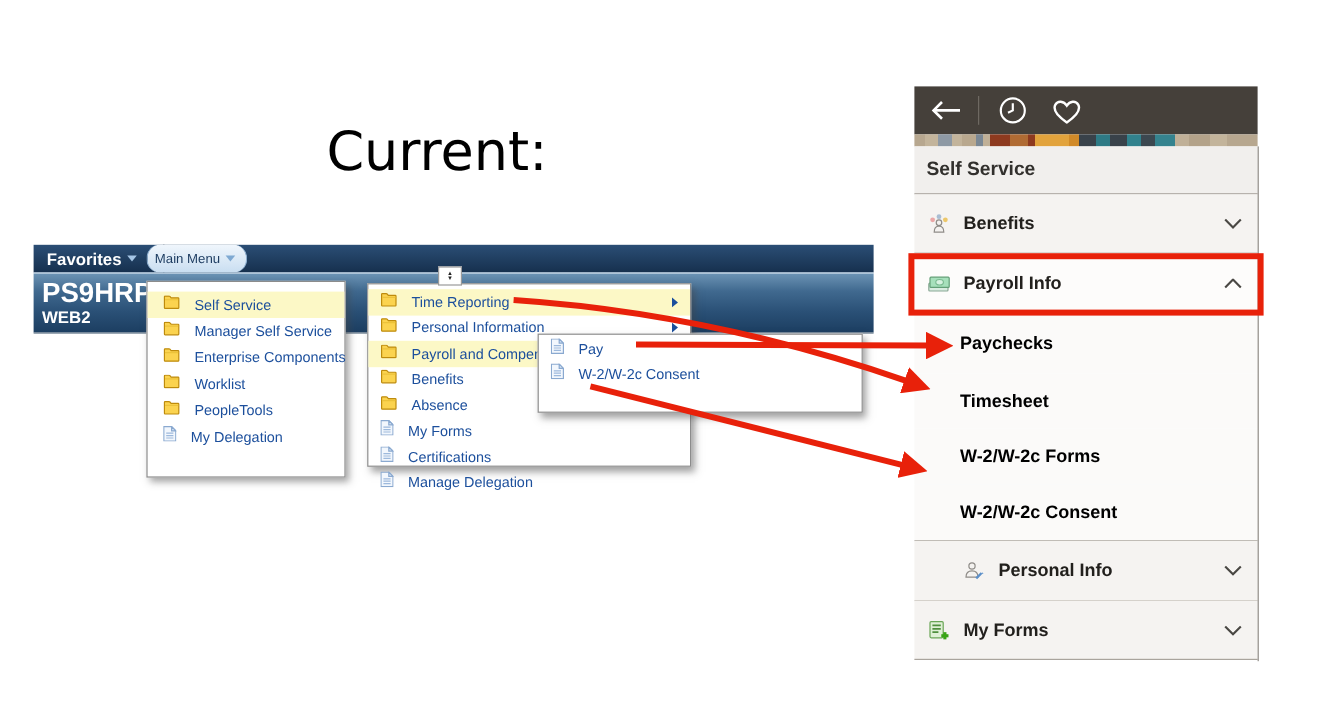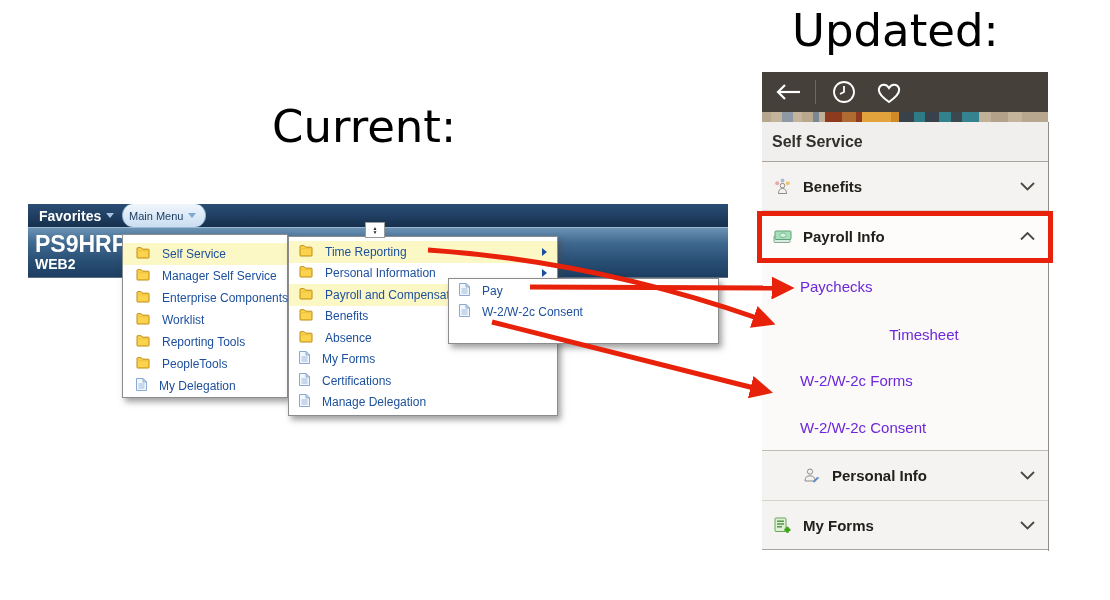--- a/index.html
+++ b/index.html
@@ -22,21 +22,21 @@
   .tri.mid{border-top:5px solid #7fa9d2;}
 
   .ps-banner{position:absolute;left:28px;top:227px;width:700px;height:51px;z-index:1;
              background:linear-gradient(180deg,#6b93b4 0%,#40698f 30%,#2a5076 65%,#1c3e61 100%);
              border-top:1px solid #9db9d2;border-bottom:1px solid #5a6f84;color:#fff;padding-left:7px;box-sizing:border-box;}
   .env1{font-size:23px;font-weight:bold;line-height:26px;margin-top:3px;}
   .env2{font-size:14px;font-weight:bold;line-height:14px;}
 
   .menu{position:absolute;background:#fff;border:1px solid #8c8c8c;box-shadow:3px 4px 6px rgba(70,70,70,.5);}
   .menu1{left:122px;top:234px;width:166px;height:164px;z-index:2;padding-top:8px;box-sizing:border-box;}
-  .menu2{left:288px;top:236px;width:270px;height:180px;z-index:3;padding-top:4px;box-sizing:border-box;}
+  .menu2{left:306px;top:236px;width:270px;height:153px;z-index:3;padding-top:4px;box-sizing:border-box;}
   .menu3{left:448px;top:278px;width:271px;height:66px;z-index:5;padding-top:1px;box-sizing:border-box;}
   .mrow{display:flex;align-items:center;height:22px;padding-left:13px;padding-right:4px;}
   .menu2 .mrow,.menu3 .mrow{height:21.5px;padding-left:10px;}
   .mrow.hl{background:#fcf8c6;}
   .mlabel{margin-left:12px;color:#1c4f9c;font-size:12px;white-space:nowrap;}
   .subarrow{margin-left:auto;margin-right:6px;width:0;height:0;border-top:4px solid transparent;
             border-bottom:4px solid transparent;border-left:5px solid #1c4f9c;}
   .handle{position:absolute;left:365px;top:222px;width:18px;height:14px;background:#fff;border:1px solid #9a9a9a;
           z-index:4;display:flex;flex-direction:column;align-items:center;justify-content:center;line-height:4px;
           font-size:5px;color:#222;}
@@ -49,43 +49,42 @@
       #b7a78f 0 3%,#c3b49b 3% 7%,#8e99a4 7% 11%,#c3b49b 11% 14%,#b9a88e 14% 18%,#7b8894 18% 20%,
       #c0b097 20% 22%,#8e3a1f 22% 28%,#b06b33 28% 33%,#8e3a1f 33% 35%,#e2a33c 35% 45%,#d18a28 45% 48%,
       #39424a 48% 53%,#2e7a85 53% 57%,#39424a 57% 62%,#31828d 62% 66%,#3c4850 66% 70%,#35838e 70% 76%,
       #c0b097 76% 80%,#b3a289 80% 86%,#c3b49b 86% 91%,#b7a78f 91% 100%);}
   .fl-title{height:40px;background:#f1efed;border-bottom:1px solid #a9a49d;display:flex;align-items:center;
             padding-left:10px;font-size:16px;font-weight:bold;color:#32302d;box-sizing:border-box;}
   .fluid-row{display:flex;align-items:center;padding-left:11px;background:#f5f3f1;box-sizing:border-box;}
   .fluid-row .icon16{width:19px;display:flex;justify-content:center;}
   .fluid-row .lbl{margin-left:11px;font-size:15px;font-weight:bold;color:#22201d;}
   .fluid-row.sub{background:#fbfaf9;padding-left:38px;}
-  .fluid-row.sub .lbl{margin-left:0;font-weight:normal;color:#6d28d9;}
+  .fluid-row.sub .lbl{margin-left:0;font-weight:bold;color:#000000;}
   .fluid-row .chev{margin-left:auto;margin-right:13px;display:flex;align-items:center;}
   .row-benefits{height:49px;border-bottom:1px solid #dad6d1;}
   .row-payroll{height:51px;background:#fdfcfb;}
   .row-paychecks{height:49px;}
-  .row-timesheet{height:46px;justify-content:center;}
+  .row-timesheet{height:46px;}
   .row-w2forms{height:47px;}
   .row-w2consent{height:47px;border-bottom:1px solid #c0bcb6;}
   .row-personal{height:50px;border-bottom:1px solid #d5d1cb;padding-left:40px;}
   .row-myforms{height:49px;border-bottom:1px solid #a9a49d;}
   .panel-border{position:absolute;left:1048px;top:122px;width:1px;height:429px;background:#8f8b85;z-index:2;}
   .red-box{position:absolute;left:757px;top:211px;width:296px;height:52px;box-sizing:border-box;
            border:5px solid #e8210a;z-index:6;pointer-events:none;}
   .arrows{position:absolute;left:0;top:0;z-index:7;pointer-events:none;}
   .arrow{stroke:#e8210a;stroke-width:5;fill:none;}
 </style>
 </head>
 <body>
 
 <div class="stage">
 
   <div class="heading current">Current:</div>
-  <div class="heading updated">Updated:</div>
 
   <div class="ps-topbar">
     <div class="fav">
       <span>Favorites</span>
       <span class="tri light"></span>
     </div>
     <div class="mainmenu-btn">
       <span>Main Menu</span>
       <span class="tri mid"></span>
     </div>
@@ -117,27 +116,20 @@
             <line x1="1.5" y1="3.8" x2="12.5" y2="3.8" stroke="#ecc23a"></line>
           </svg></span>
       <span class="mlabel">Enterprise Components</span>
     </div>
     <div class="mrow">
       <span><svg width="14" height="12" viewBox="0 0 14 12">
             <path d="M1 3.2 L1 10.4 Q1 11 1.6 11 L12.4 11 Q13 11 13 10.4 L13 2.8 Q13 2.2 12.4 2.2 L6.6 2.2 L5.6 1 Q5.3 0.7 4.9 0.7 L1.6 0.7 Q1 0.7 1 1.3 Z" fill="#FBD34F" stroke="#BE8B0C"></path>
             <line x1="1.5" y1="3.8" x2="12.5" y2="3.8" stroke="#ecc23a"></line>
           </svg></span>
       <span class="mlabel">Worklist</span>
-    </div>
-    <div class="mrow">
-      <span><svg width="14" height="12" viewBox="0 0 14 12">
-            <path d="M1 3.2 L1 10.4 Q1 11 1.6 11 L12.4 11 Q13 11 13 10.4 L13 2.8 Q13 2.2 12.4 2.2 L6.6 2.2 L5.6 1 Q5.3 0.7 4.9 0.7 L1.6 0.7 Q1 0.7 1 1.3 Z" fill="#FBD34F" stroke="#BE8B0C"></path>
-            <line x1="1.5" y1="3.8" x2="12.5" y2="3.8" stroke="#ecc23a"></line>
-          </svg></span>
-      <span class="mlabel">Reporting Tools</span>
     </div>
     <div class="mrow">
       <span><svg width="14" height="12" viewBox="0 0 14 12">
             <path d="M1 3.2 L1 10.4 Q1 11 1.6 11 L12.4 11 Q13 11 13 10.4 L13 2.8 Q13 2.2 12.4 2.2 L6.6 2.2 L5.6 1 Q5.3 0.7 4.9 0.7 L1.6 0.7 Q1 0.7 1 1.3 Z" fill="#FBD34F" stroke="#BE8B0C"></path>
             <line x1="1.5" y1="3.8" x2="12.5" y2="3.8" stroke="#ecc23a"></line>
           </svg></span>
       <span class="mlabel">PeopleTools</span>
     </div>
     <div class="mrow">
       <span><svg width="11" height="13" viewBox="0 0 11 13">

